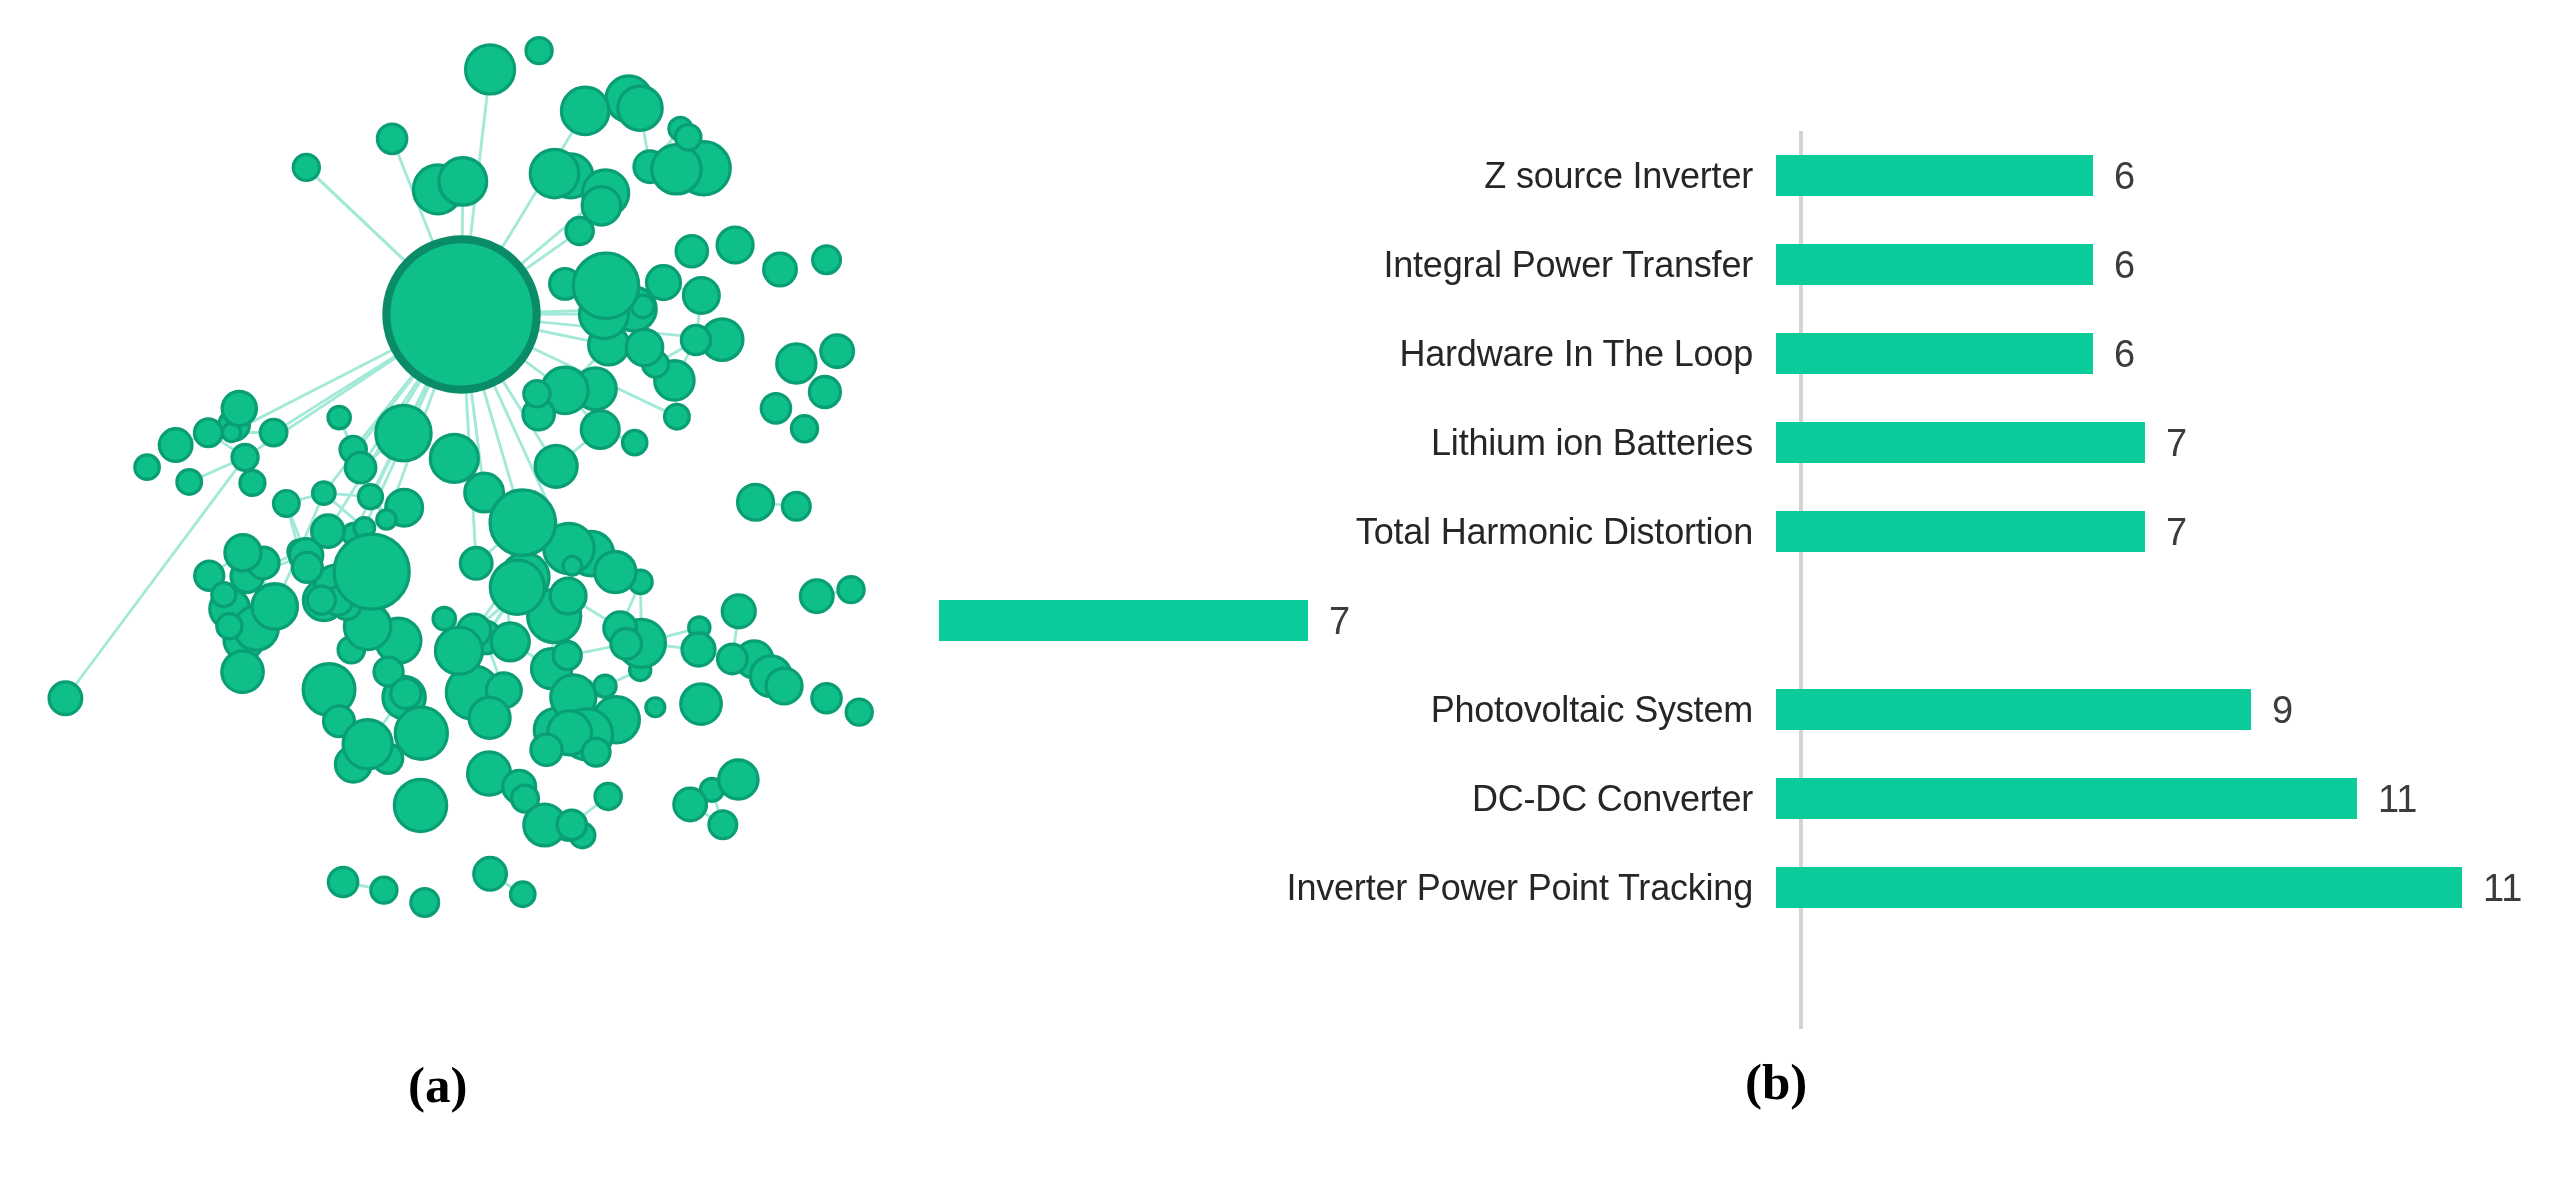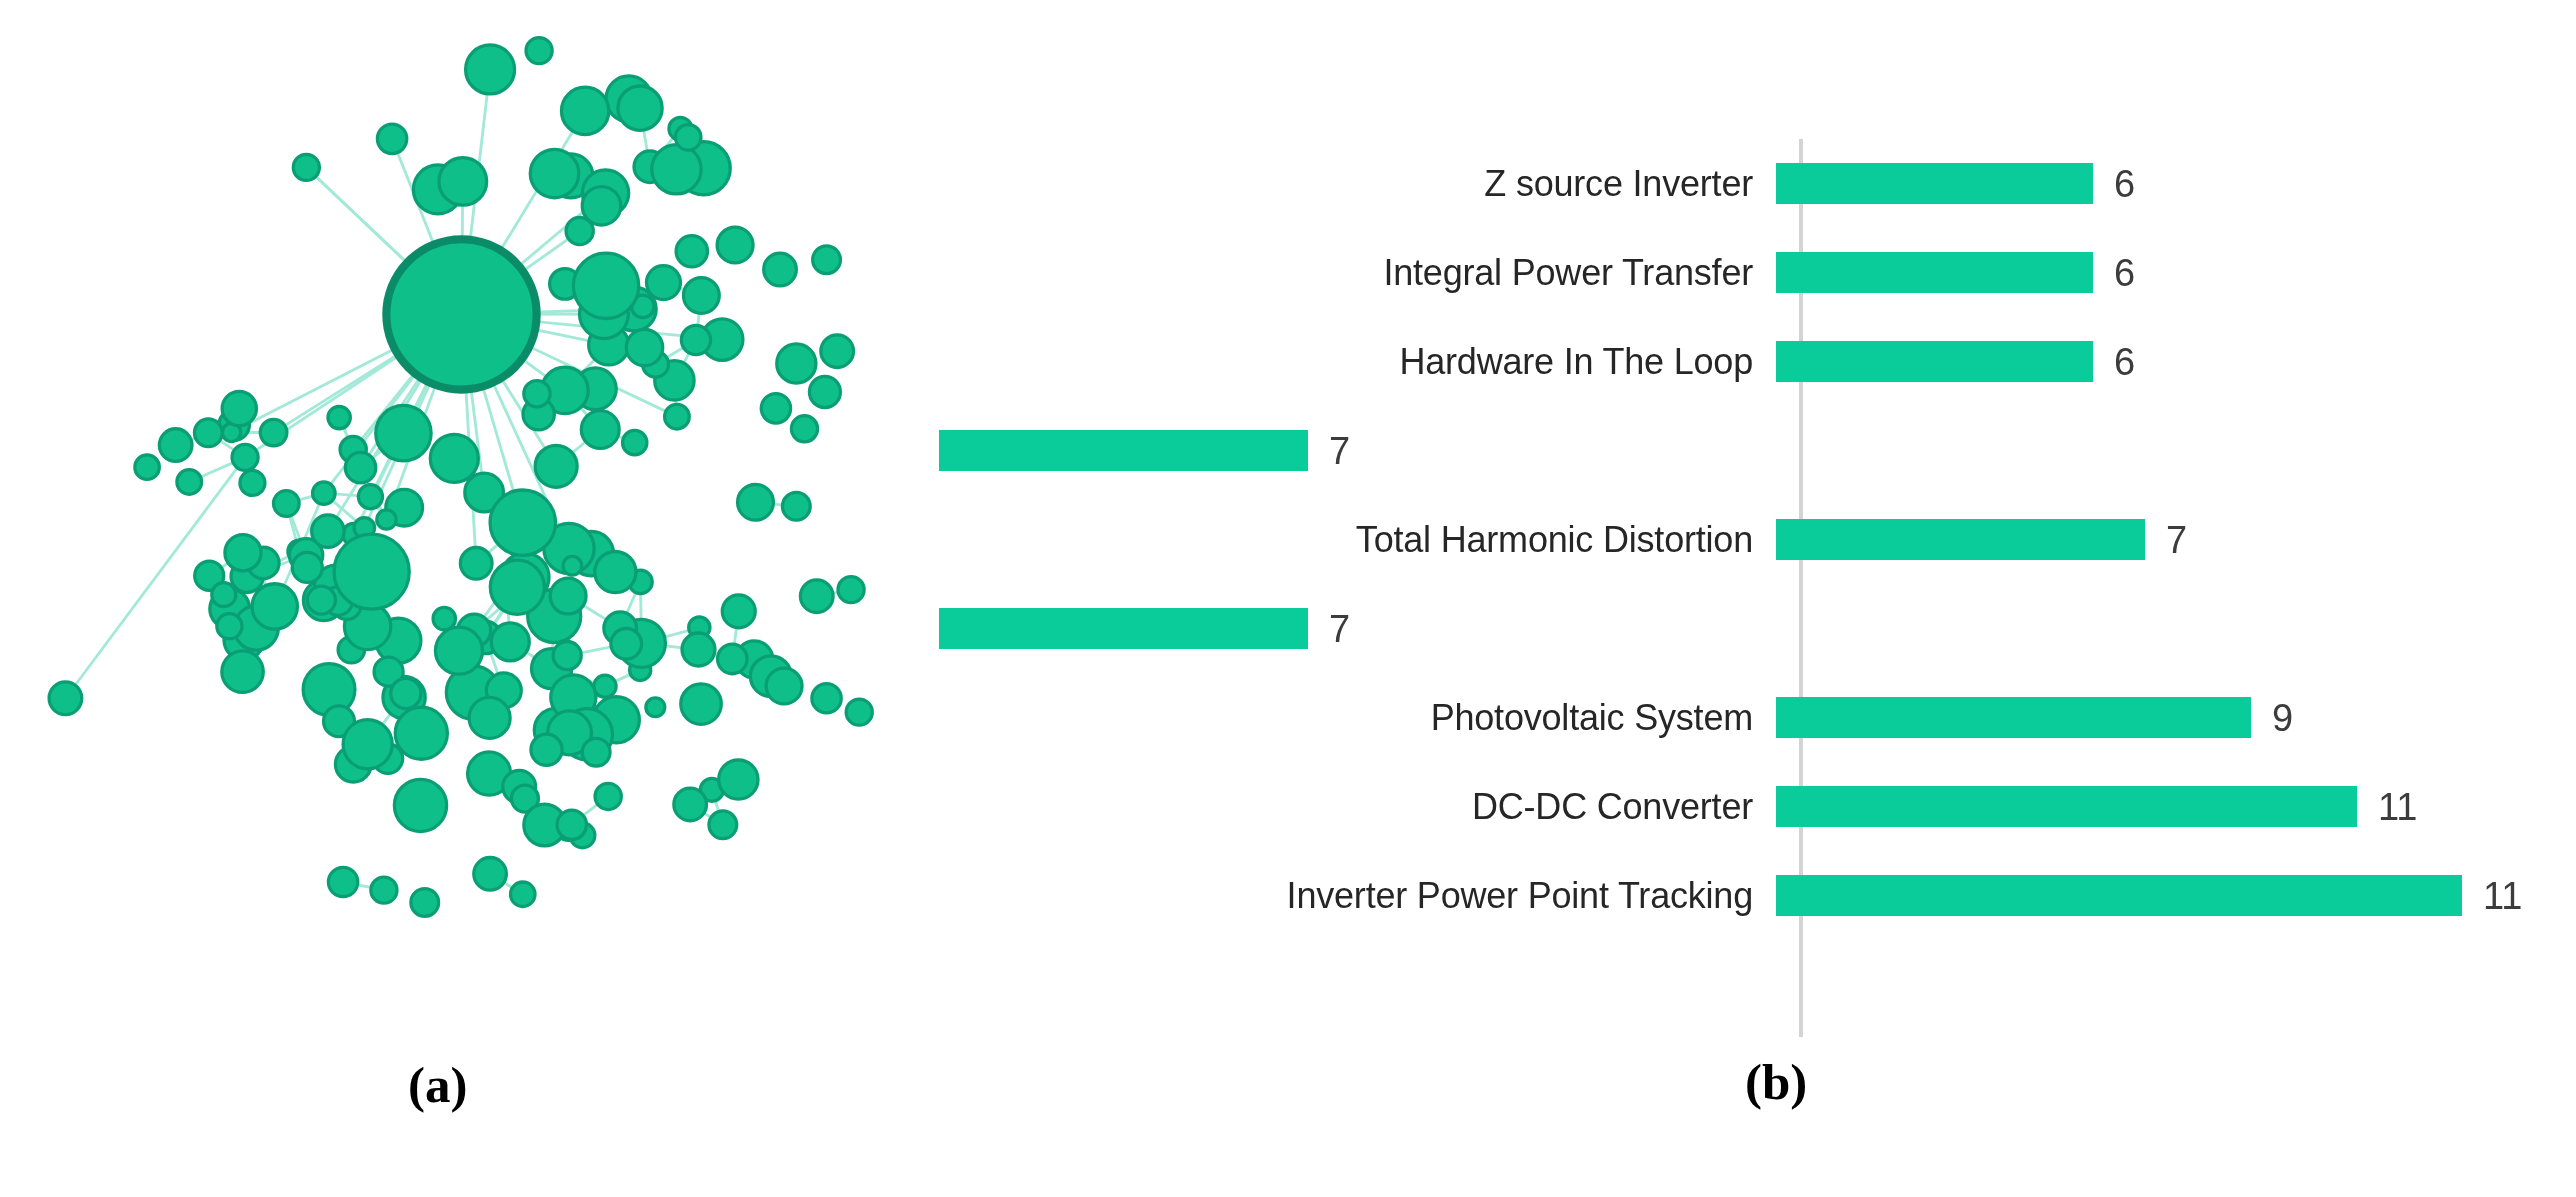--- a/index.html
+++ b/index.html
@@ -4,21 +4,21 @@
 <style>
   html,body{margin:0;padding:0;background:#ffffff;}
   body{width:2576px;height:1197px;font-family:"Liberation Sans",sans-serif;-webkit-font-smoothing:antialiased;}
   #figure{position:relative;width:2576px;height:1197px;background:#fff;overflow:hidden;}
 
   
   #panel-a{position:absolute;left:0;top:0;width:923px;height:1029px;}
   #network-svg{position:absolute;left:0;top:0;width:923px;height:1029px;}
 
   
-  #panel-b{position:absolute;left:939px;top:16px;width:1637px;height:1029px;}
+  #panel-b{position:absolute;left:939px;top:8px;width:1637px;height:1029px;}
   #bar-chart{position:absolute;left:0;top:123px;width:1637px;height:890px;}
 
   .bar-row{position:relative;height:89px;display:flex;align-items:center;}
   .bar-label{
     width:837px;text-align:right;padding-right:23px;box-sizing:border-box;
     font-size:36px;color:#262626;font-family:"Liberation Sans",sans-serif;
     letter-spacing:-0.2px;white-space:nowrap;line-height:1;
   }
   .bar-track{position:relative;flex:1;height:89px;display:flex;align-items:center;}
   .bar-fill{height:41px;background:#0ACB9A;}
@@ -430,20 +430,21 @@
           </div>
         </div>
         <div class="bar-row">
           <div class="bar-label">Hardware In The Loop</div>
           <div class="bar-track">
             <div class="bar-fill" style="width: 317px; background: rgb(10, 203, 154);"></div>
             <div class="bar-value">6</div>
           </div>
         </div>
         <div class="bar-row">
+          <div class="bar-label">Lithium ion Batteries</div>
           <div class="bar-track">
             <div class="bar-fill" style="width: 369px; background: rgb(10, 203, 154);"></div>
             <div class="bar-value">7</div>
           </div>
         </div>
         <div class="bar-row">
           <div class="bar-label">Total Harmonic Distortion</div>
           <div class="bar-track">
             <div class="bar-fill" style="width: 369px; background: rgb(10, 203, 154);"></div>
             <div class="bar-value">7</div>

